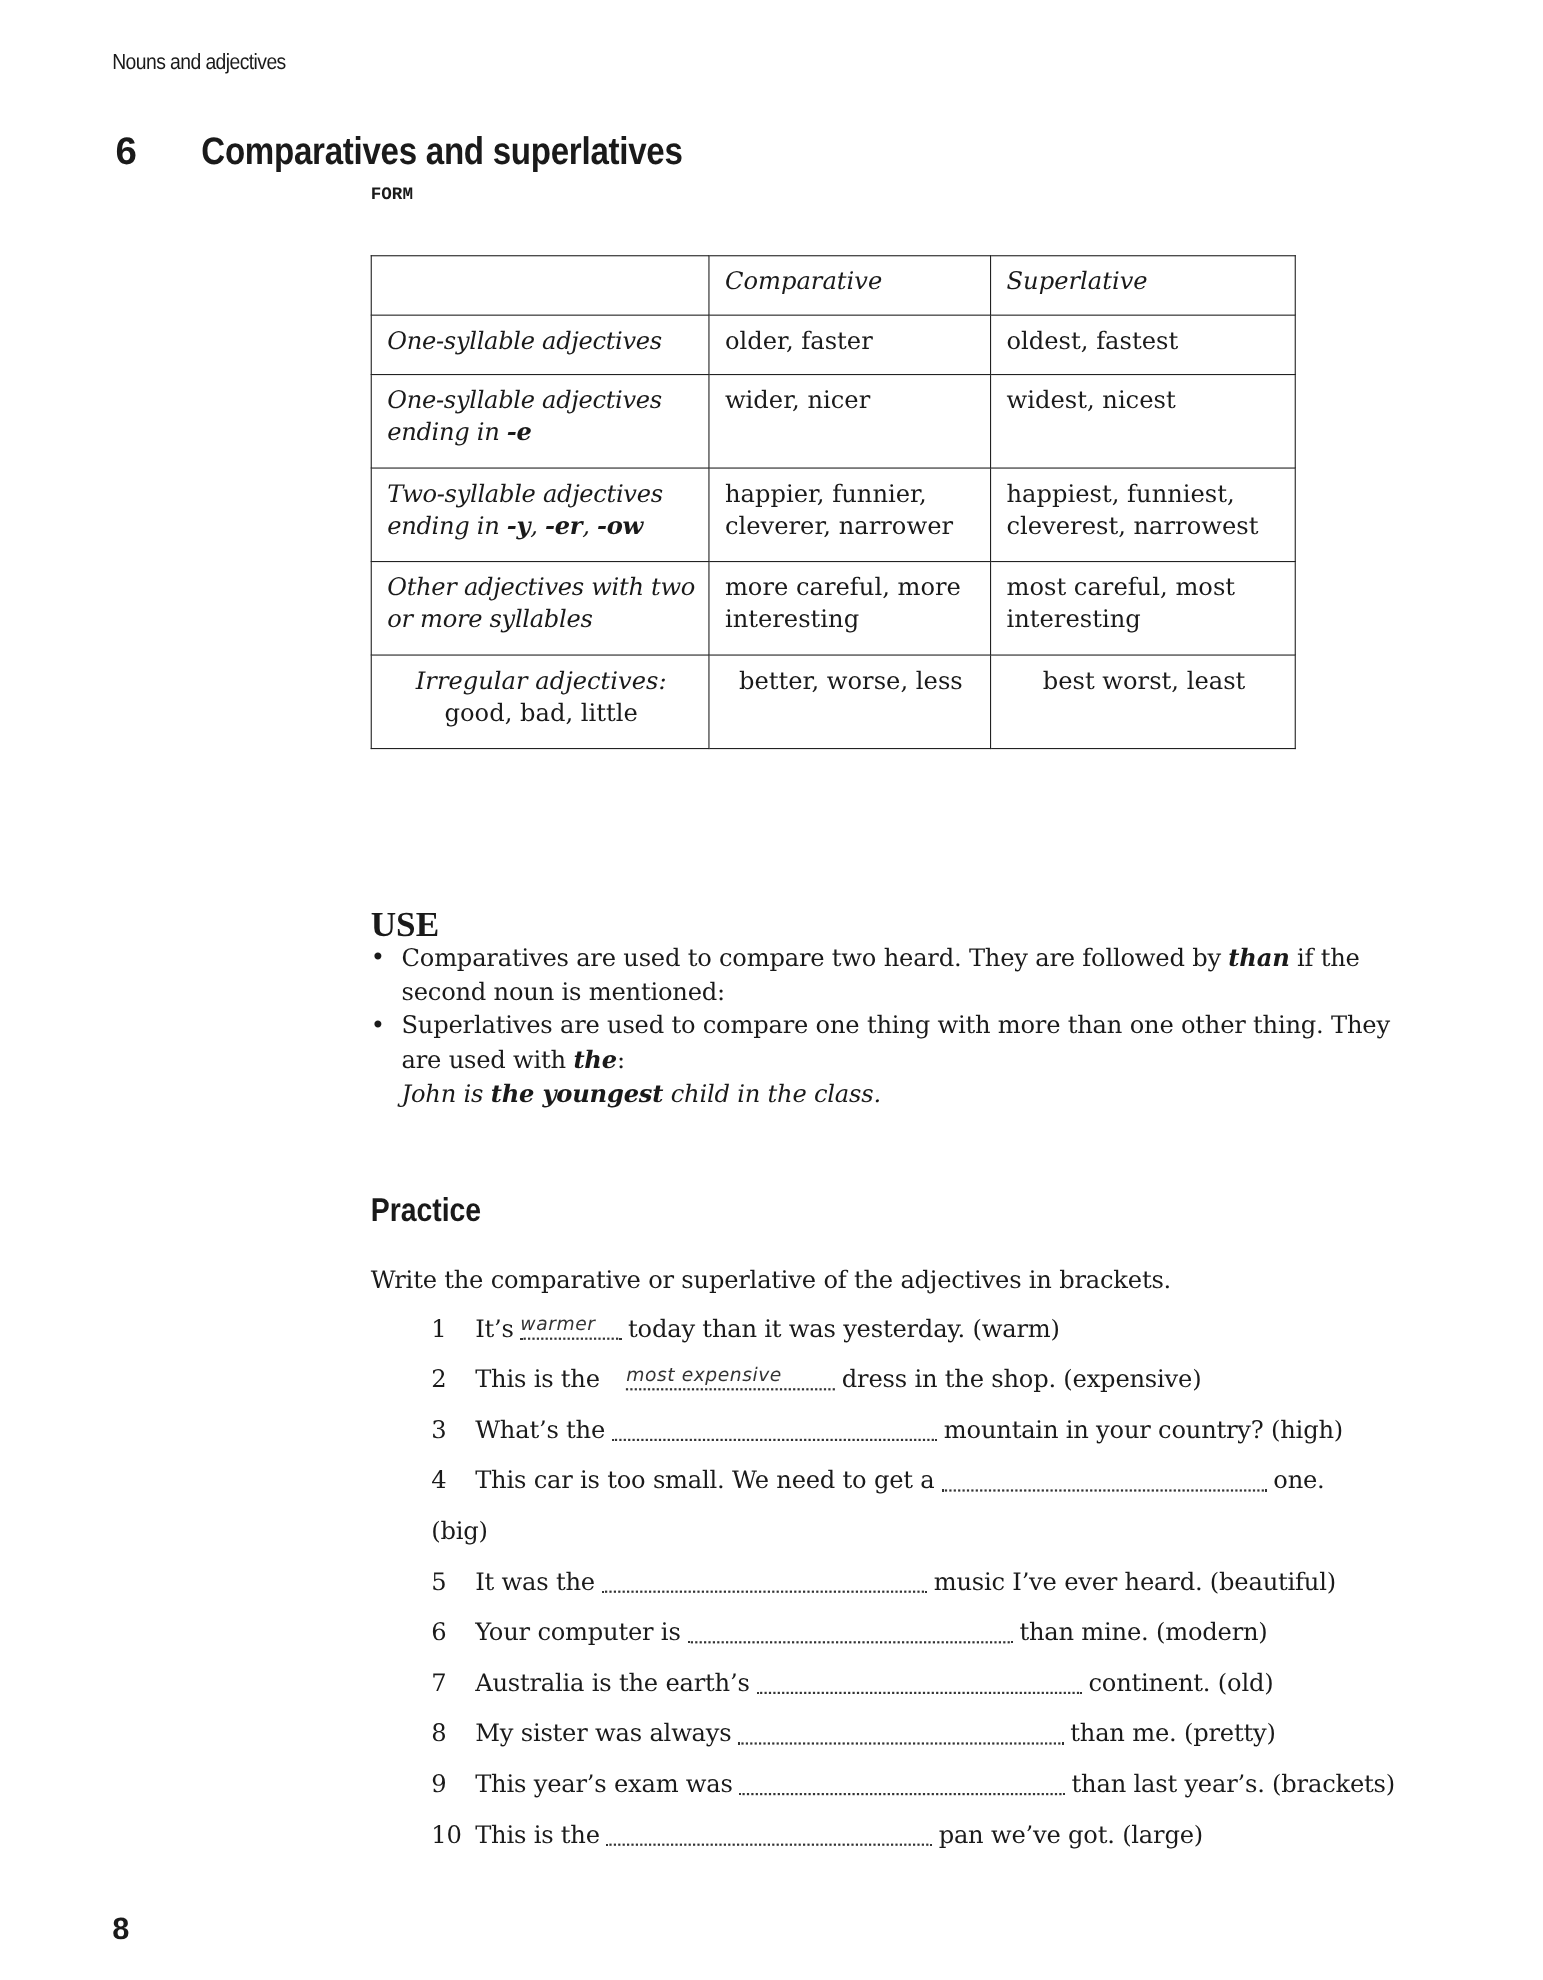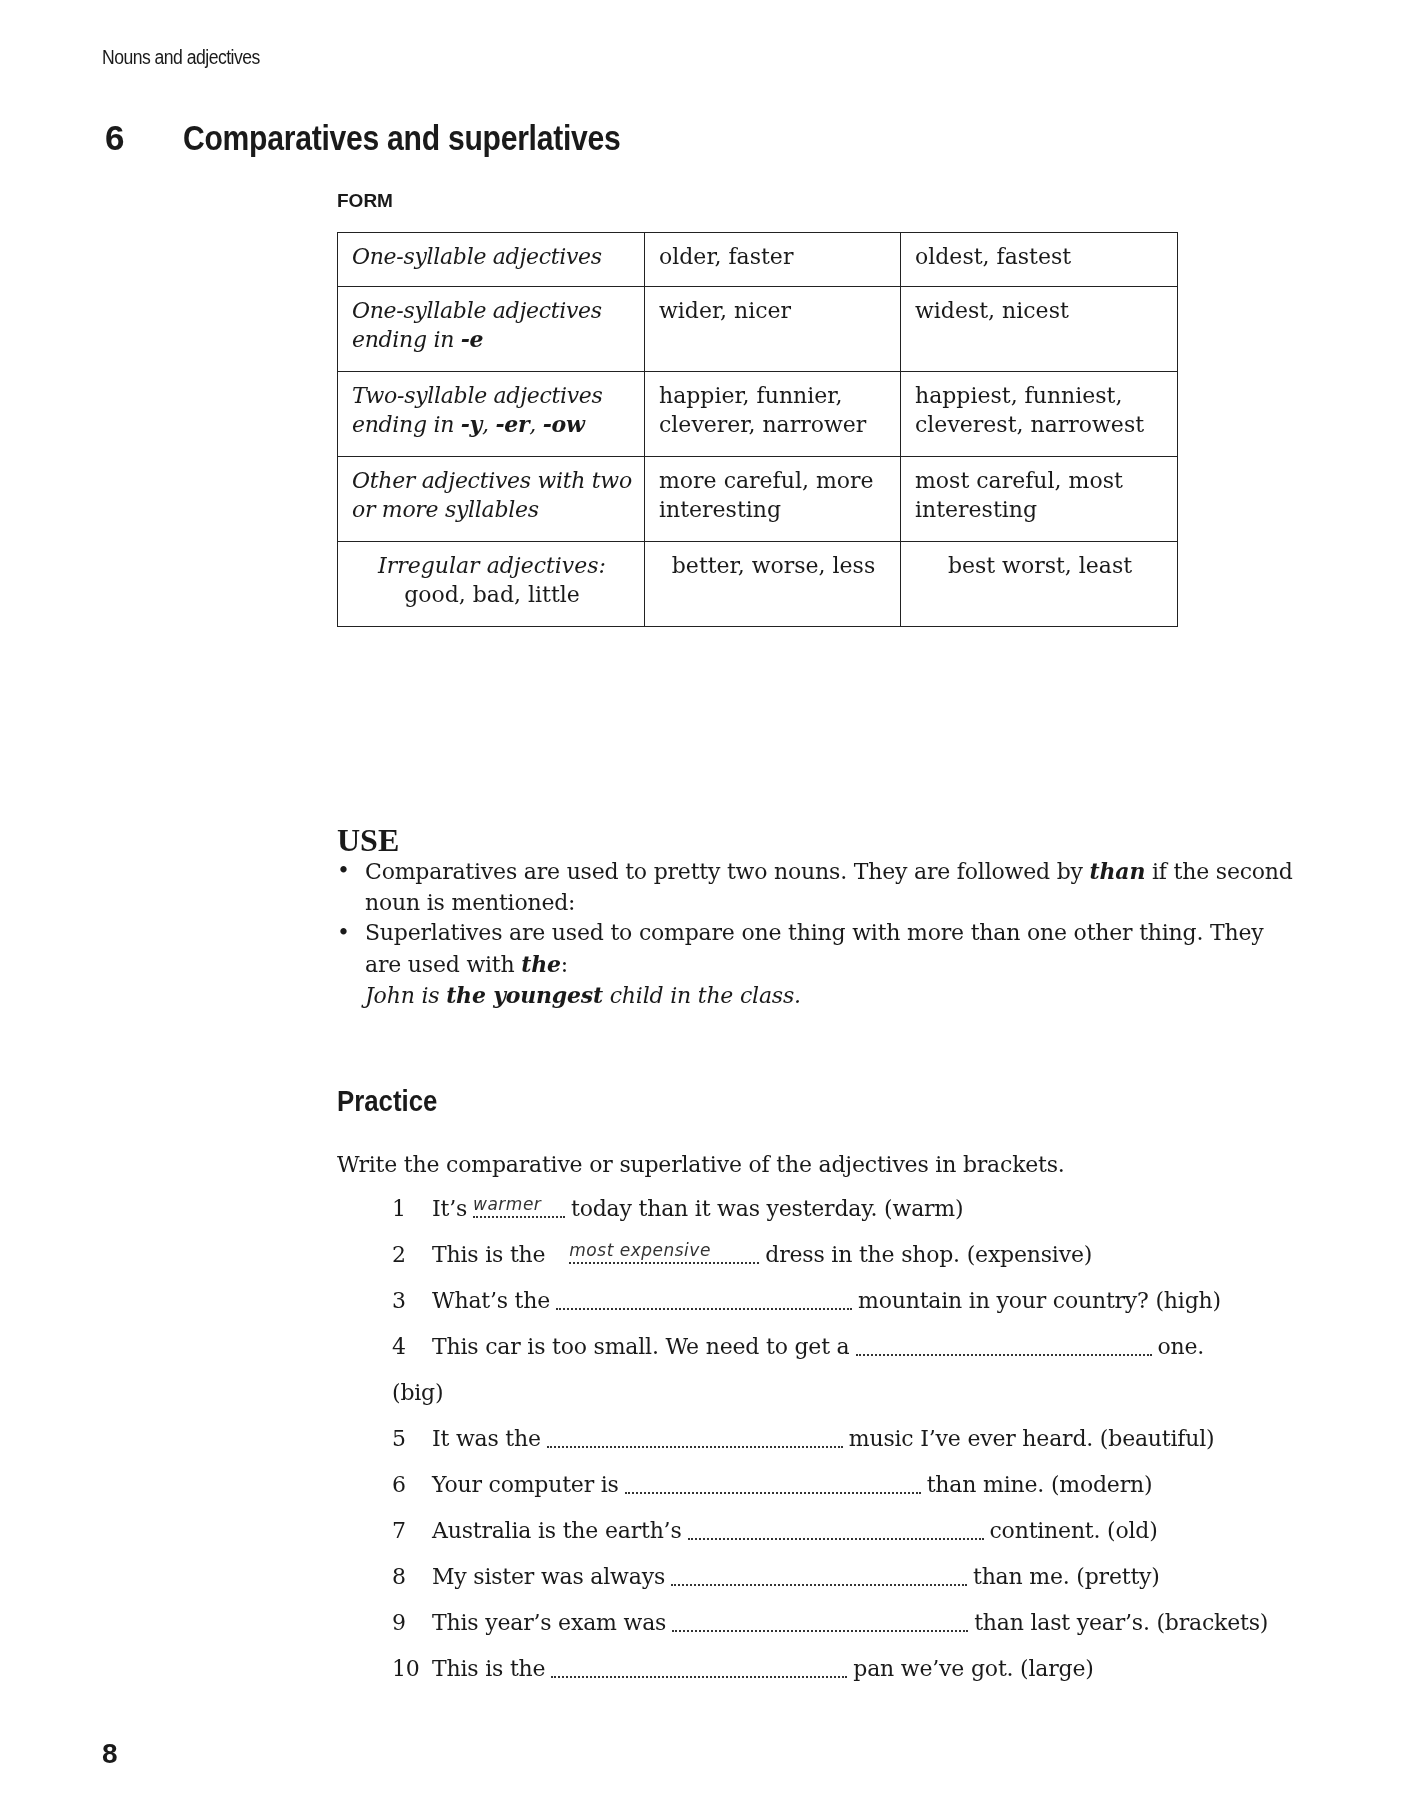--- a/index.html
+++ b/index.html
@@ -3,21 +3,21 @@
 <meta charset="utf-8">
 <style>
   html, body { margin: 0; padding: 0; background: #ffffff; }
   body { width: 1403px; height: 1800px; position: relative; overflow: hidden; color: #1a1a1a;
          font-family: "DejaVu Serif", serif; }
   .abs { position: absolute; }
   .sans { font-family: "Liberation Sans", sans-serif; }
   .running-head { left: 102px; top: 46px; font-size: 20px; letter-spacing: -0.6px; transform: scaleX(0.88); transform-origin: left top; }
   .unit-num { left: 105px; top: 118px; font-size: 35px; font-weight: bold; }
   .unit-title { left: 183px; top: 118px; font-size: 35px; font-weight: bold; transform: scaleX(0.86); transform-origin: left top; letter-spacing: -0.3px; }
-  .form-label { left: 337px; top: 190px; font-family: Liberation Sans, sans-serif; font-size: 19px; font-weight: bold; }
+  .form-label { left: 337px; top: 168px; font-family: Liberation Mono, monospace; font-size: 16px; font-weight: bold; }
 
   table.form { position: absolute; left: 337px; top: 232px; width: 841px; border-collapse: collapse;
                font-size: 22px; line-height: 29px; }
   table.form td { border: 1.5px solid #222; vertical-align: top; padding: 9px 12px 6px 14px; }
   table.form td.c0 { width: 280px; }
   table.form td.c1 { width: 229px; }
   table.form td.c2 { }
   table.form td.label { font-style: italic; letter-spacing: -0.3px; }
   table.form tr.h0 td { height: 38px; }
   table.form tr.h1 td { height: 38px; }
@@ -52,20 +52,25 @@
 <body>
 
 <div class="abs running-head sans">Nouns and adjectives</div>
 <div class="abs unit-num sans">6</div>
 <div class="abs unit-title sans">Comparatives and superlatives</div>
 
 <div class="abs form-label">FORM</div>
 
 <table class="form">
   <tbody>
+      <tr class="h0">
+    <td class="c0"></td>
+    <td class="c1 i">Comparative</td>
+    <td class="c2 i">Superlative</td>
+  </tr>
   <tr class="h1">
     <td class="c0 label"><span>One-syllable adjectives</span></td>
     <td class="c1">older, faster</td>
     <td class="c2">oldest, fastest</td>
   </tr>
   <tr class="h2">
     <td class="c0 label"><span>One-syllable adjectives</span><br><span>ending in </span><span class="b">-e</span></td>
     <td class="c1">wider, nicer</td>
     <td class="c2">widest, nicest</td>
   </tr>
@@ -84,21 +89,21 @@
     <td class="c1">better, worse, less</td>
     <td class="c2">best worst, least</td>
   </tr>
 </tbody>
   </table>
 
 <div class="abs use-label">USE</div>
 <div class="abs use-list">
   <div class="use-item">
     <span class="bullet">•</span>
-    <span>Comparatives are used to pretty two nouns. They are followed by </span><span class="b i">than</span><span> if the second noun is mentioned:</span>
+    <span>Comparatives are used to compare two heard. They are followed by </span><span class="b i">than</span><span> if the second noun is mentioned:</span>
   </div>
   <div class="use-item">
     <span class="bullet">•</span>
     <span>Superlatives are used to compare one thing with more than one other thing. They are used with </span><span class="b i">the</span><span>:</span>
     <span class="example"><span>John is </span><span class="b">the youngest</span><span> child in the class.</span></span>
   </div>
 </div>
 
 <div class="abs practice-title sans">Practice</div>
 <div class="abs instr">Write the comparative or superlative of the adjectives in brackets.</div>

